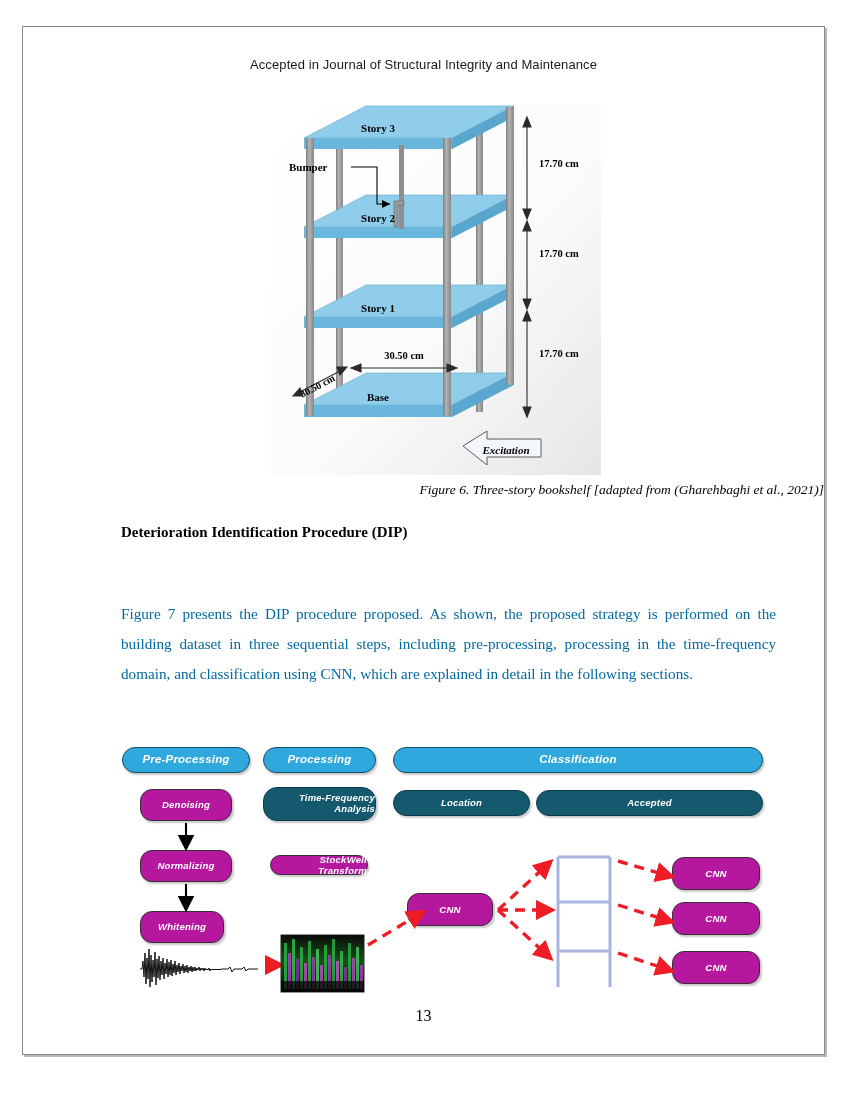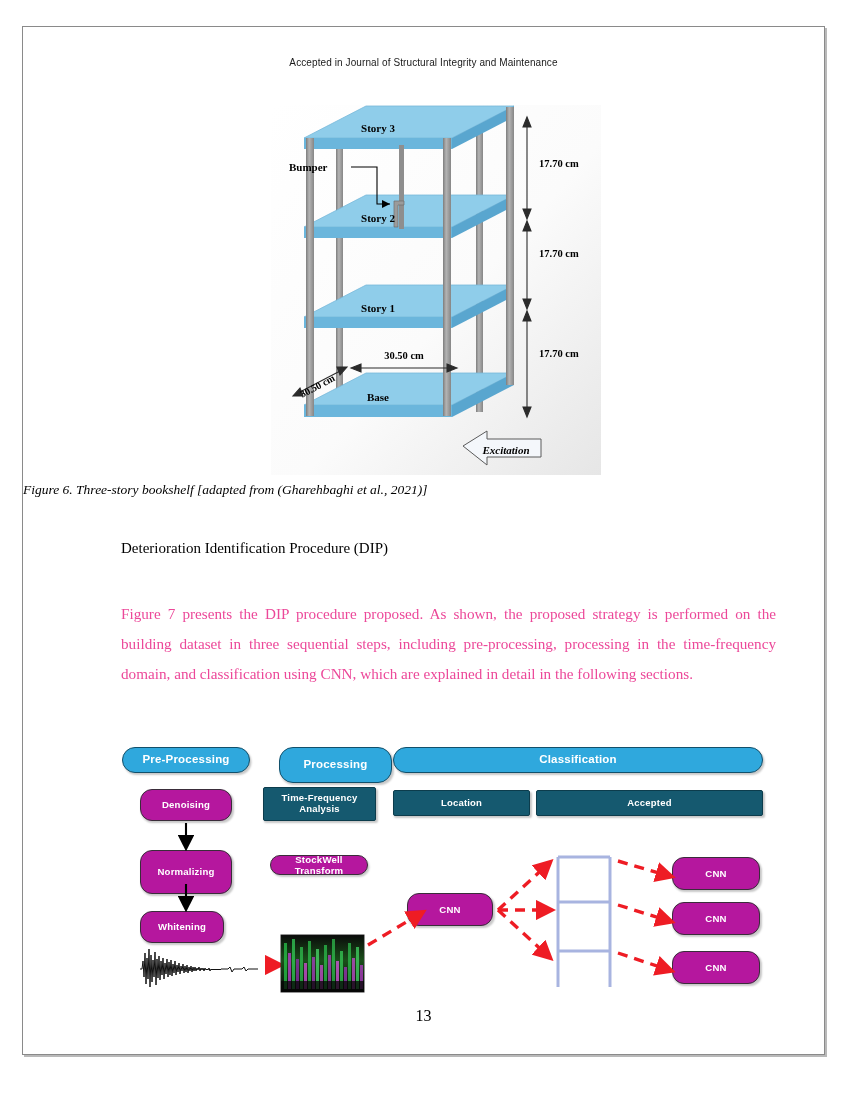--- a/index.html
+++ b/index.html
@@ -25,99 +25,100 @@
     background: #ffffff;
     box-sizing: border-box;
   }
   .running-head {
     position: absolute;
     top: 30px;
     left: 0;
     width: 100%;
     text-align: center;
     font-family: "Liberation Sans", sans-serif;
-    font-size: 10px;
+    font-size: 13px;
     color: #1a1a1a;
     letter-spacing: 0.1px;
   }
 
   
   .fig6 {
     position: absolute;
     left: 248px;
     top: 78px;
     width: 330px;
     height: 370px;
   }
   .fig6 svg { display:block; }
 
   .fig-caption {
     position: absolute;
     top: 455px;
     left: 0;
     width: 100%;
-    text-align: left;
+    text-align: right;
     font-style: italic;
     font-size: 13.5px;
     color: #000;
     font-family: "Liberation Serif", serif;
   }
 
   
   .section-head {
     position: absolute;
     left: 98px;
-    top: 513px;
-    font-weight: normal;
+    top: 497px;
+    font-weight: bold;
     font-size: 15px;
     color: #000;
   }
   .body-par {
     position: absolute;
     left: 98px;
     top: 572px;
     width: 655px;
     font-size: 15.2px;
     line-height: 30px;
     text-align: justify;
-    color: #ec4899;
+    color: #0369a1;
   }
 
   
   .fig7 {
     position: absolute;
     left: 95px;
     top: 712px;
     width: 660px;
     height: 265px;
   }
   .fig7 .node {
     position: absolute;
     box-sizing: border-box;
     display: flex;
     align-items: center;
     justify-content: center;
-    text-align: center;
+    text-align: right;
     font-family: "Liberation Sans", sans-serif;
     font-weight: bold;
     color: #ffffff;
     line-height: 1.15;
+    font-style: italic;
   }
   .pill-head {
     background: #2fa8dd;
     border: 1.6px solid #12506b;
     border-radius: 14px;
     font-size: 11.5px;
     box-shadow: 1.5px 2px 2px rgba(0,0,0,0.22);
     letter-spacing: 0.2px;
   }
   .pill-sub {
     background: #15596f;
     border: 1.6px solid #0c3c4c;
-    border-radius: 2px;
+    border-radius: 14px;
     font-size: 9.5px;
     box-shadow: 1.5px 2px 2px rgba(0,0,0,0.22);
     letter-spacing: 0.2px;
   }
   .box-mag {
     background: #b5179e;
     border: 1.6px solid #3a2d3a;
     border-radius: 12px;
     font-size: 9.6px;
     box-shadow: 1.5px 2px 2px rgba(0,0,0,0.22);
@@ -253,29 +254,29 @@
   </div>
 
   <div class="fig-caption">Figure 6.  Three-story bookshelf  [adapted from (Gharehbaghi et al., 2021)]</div>
 
   <div class="section-head">Deterioration Identification Procedure (DIP)</div>
   <div class="body-par">Figure 7 presents the DIP procedure proposed. As shown, the proposed strategy is performed on the building dataset in three sequential steps, including pre-processing, processing in the time-frequency domain, and classification using CNN, which are explained in detail in the following sections.</div>
 
   <div class="fig7">
 
     <div class="node pill-head" style="left:4px;  top:8px;  width:128px; height:26px;">Pre-Processing</div>
-    <div class="node pill-head" style="left:161px; top:8px;  width:113px; height:36px;">Processing</div>
+    <div class="node pill-head" style="left:145px; top:8px;  width:113px; height:26px;">Processing</div>
     <div class="node pill-head" style="left:275px; top:8px;  width:370px; height:26px;">Classification</div>
 
     <div class="node pill-sub" style="left:145px; top:48px; width:113px; height:34px;">Time-Frequency Analysis</div>
     <div class="node pill-sub" style="left:275px; top:51px; width:137px; height:26px;">Location</div>
     <div class="node pill-sub" style="left:418px; top:51px; width:227px; height:26px;">Accepted</div>
 
     <div class="node box-mag" style="left:22px; top:50px; width:92px; height:32px;">Denoising</div>
-    <div class="node box-mag" style="left:22px; top:111px; width:92px; height:44px;">Normalizing</div>
+    <div class="node box-mag" style="left:22px; top:111px; width:92px; height:32px;">Normalizing</div>
     <div class="node box-mag" style="left:22px; top:172px; width:84px; height:32px;">Whitening</div>
 
     <div class="node box-mag" style="left:152px; top:116px; width:98px; height:20px;">StockWell Transform</div>
 
     <div class="node box-mag" style="left:289px; top:154px; width:86px; height:33px;">CNN</div>
 
     <div class="node box-mag" style="left:554px; top:118px; width:88px; height:33px;">CNN</div>
     <div class="node box-mag" style="left:554px; top:163px; width:88px; height:33px;">CNN</div>
     <div class="node box-mag" style="left:554px; top:212px; width:88px; height:33px;">CNN</div>
 

